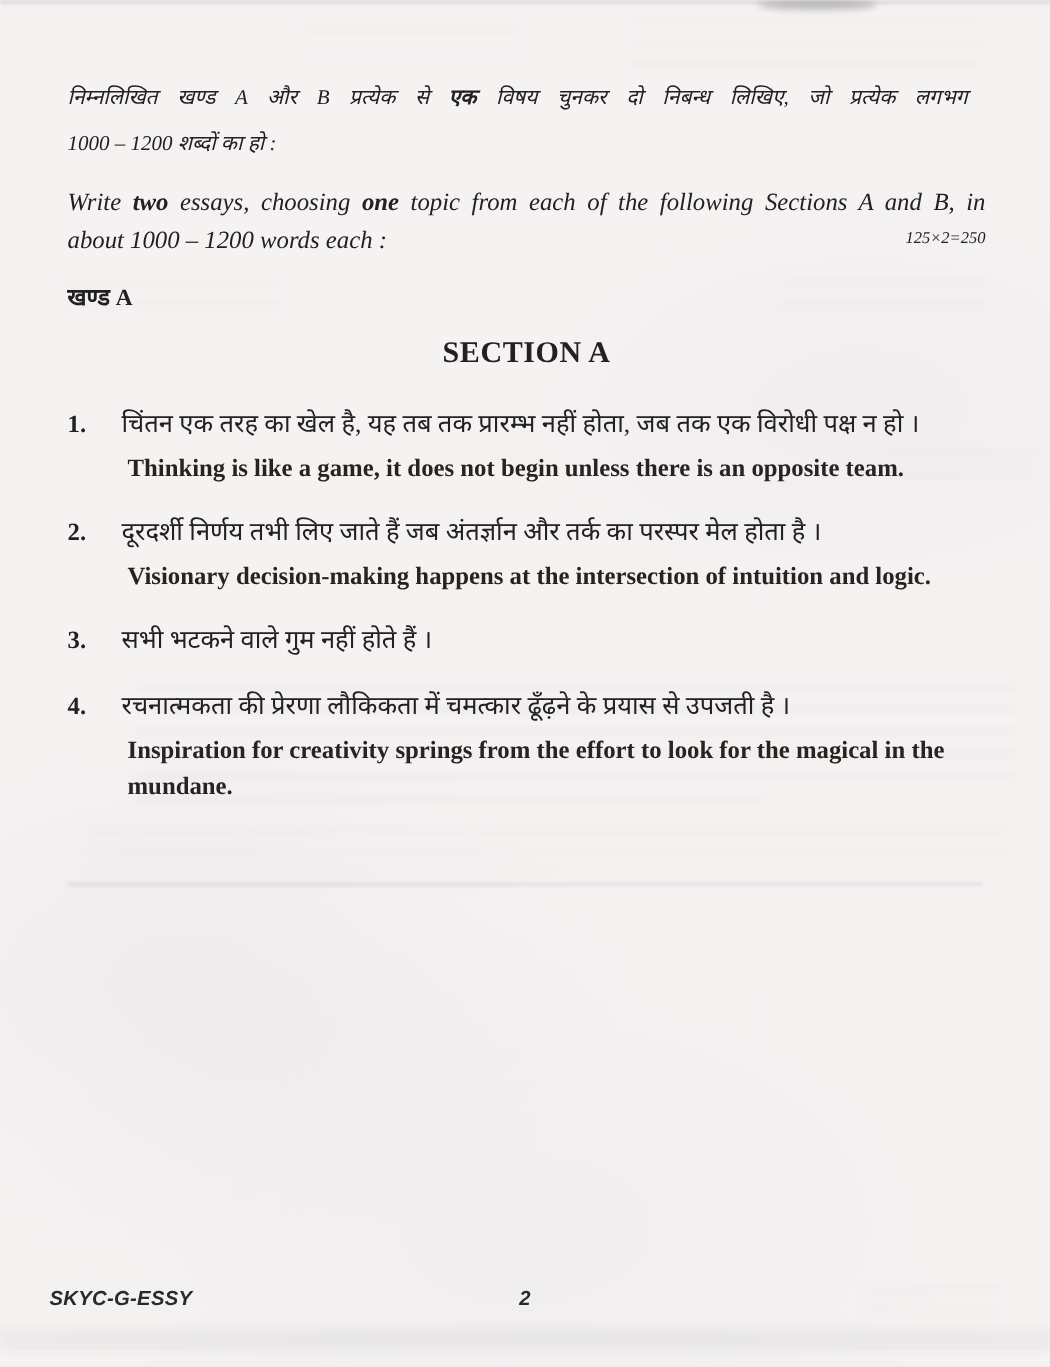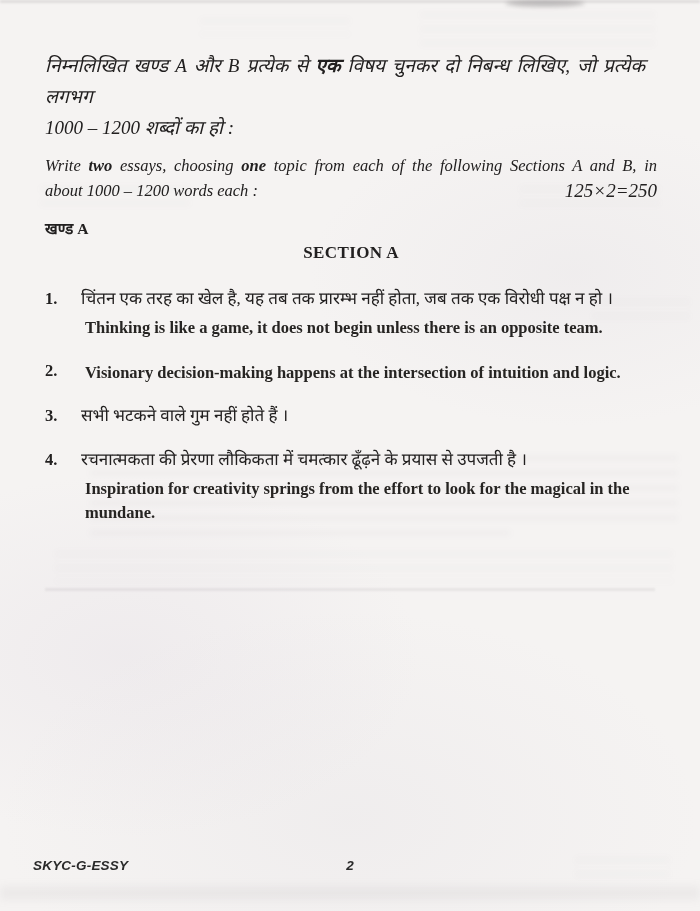--- a/index.html
+++ b/index.html
@@ -54,49 +54,49 @@
   
   .content {
     position: absolute;
     left: 45px;
     top: 50px;
     width: 612px;
   }
   .instr-hi {
     margin: 0 12px 10px 0;
     font-style: italic;
-    font-size: 19px;
+    font-size: 14px;
     line-height: 31px;
   }
   .instr-hi .jline { display: block; text-align: justify; text-align-last: justify; }
   .instr-en {
     position: relative;
     margin: 0 0 14px 0;
     font-style: italic;
     font-size: 16.5px;
     line-height: 25px;
   }
   .instr-en .jline { display: block; text-align: justify; text-align-last: justify; font-style: italic; }
   .marks {
     position: absolute;
     right: 0;
     bottom: 0;
     font-style: italic;
-    font-size: 19px;
+    font-size: 11px;
   }
   .sec-hi {
     margin: 12px 0 4px 0;
     text-align: left;
     font-size: 15.5px;
     font-weight: bold;
   }
   .sec-en {
-    margin: 4px 0 22px 0;
+    margin: 16px 0 22px 0;
     text-align: center;
-    font-size: 17px;
+    font-size: 20px;
     font-weight: bold;
     letter-spacing: .4px;
   }
   .topic {
     display: grid;
     grid-template-columns: 36px 1fr;
     margin-bottom: 13px;
   }
   .topic .num {
     font-weight: bold;
@@ -166,20 +166,21 @@
       <span class="num">1.</span>
       <div class="texts">
         <p class="t-hi">चिंतन एक तरह का खेल है, यह तब तक प्रारम्भ नहीं होता, जब तक एक विरोधी पक्ष न हो ।</p>
         <p class="t-en">Thinking is like a game, it does not begin unless there is an opposite team.</p>
       </div>
     </div>
 
     <div class="topic">
       <span class="num">2.</span>
       <div class="texts">
+        <p class="t-hi">दूरदर्शी निर्णय तभी लिए जाते हैं जब अंतर्ज्ञान और तर्क का परस्पर मेल होता है ।</p>
         <p class="t-en">Visionary decision-making happens at the intersection of intuition and logic.</p>
       </div>
     </div>
 
     <div class="topic">
       <span class="num">3.</span>
       <div class="texts">
         <p class="t-hi">सभी भटकने वाले गुम नहीं होते हैं ।</p>
       </div>
     </div>

